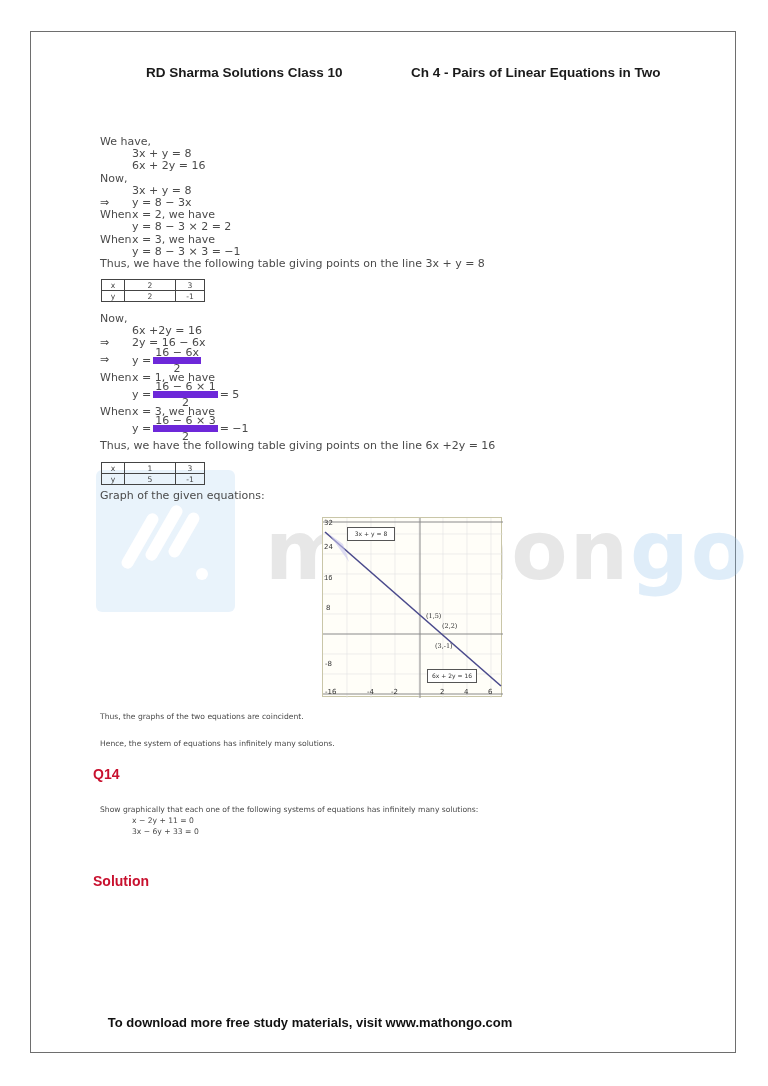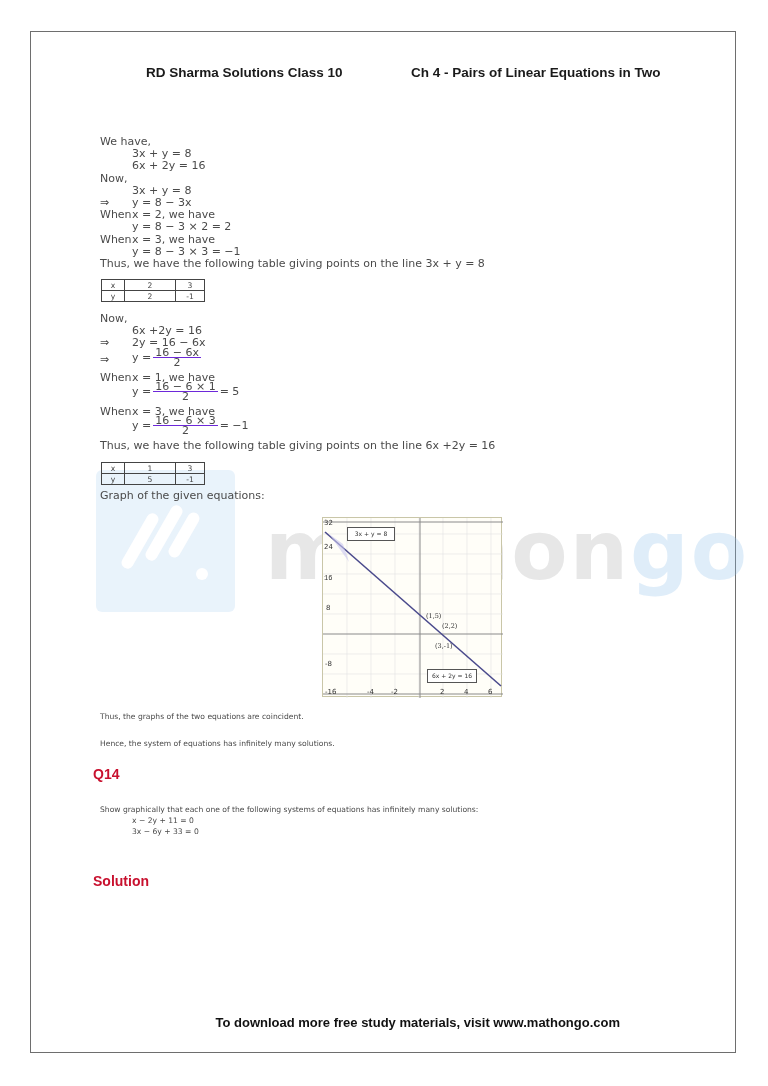--- a/index.html
+++ b/index.html
@@ -15,36 +15,36 @@
     .wm-stroke { position: absolute; width: 12px; height: 62px; background: #ffffff; border-radius: 6px; transform: rotate(30deg); }
     .wm-dot { position: absolute; width: 12px; height: 12px; background: #fff; border-radius: 50%; }
     .wm-text { position: absolute; left: 265px; top: 503px; font-family: "DejaVu Sans", sans-serif; font-size: 82px; font-weight: bold; letter-spacing: 2px; color: rgba(170,170,170,0.28); white-space: nowrap; }
     .wm-text .go { color: rgba(140,190,235,0.28); }
 
     .sol { position: absolute; left: 100px; font-family: "DejaVu Sans", sans-serif; font-size: 11px; color: #4a4a4a; line-height: 12.2px; }
     .sol .row { position: relative; height: 12.2px; white-space: nowrap; }
     .sol .ind { position: absolute; left: 32px; }
     .sol .sym { position: absolute; left: 0; }
     .frac { display: inline-block; vertical-align: middle; text-align: center; margin: 0 2px; }
-    .frac .num { display: block; border-bottom: 1px solid #6d28d9; padding: 0 2px; line-height: 9px; }
+    .frac .num { display: block; border-bottom: 7px solid #6d28d9; padding: 0 2px; line-height: 9px; }
     .frac .den { display: block; line-height: 9px; }
 
     table.pts { border-collapse: collapse; font-family: "DejaVu Sans", sans-serif; font-size: 7.6px; color: #444; position: absolute; }
     table.pts td { border: 1px solid #444; height: 10px; padding: 0; text-align: center; }
     table.pts td.c0 { width: 22px; }
     table.pts td.c1 { width: 50px; }
     table.pts td.c2 { width: 28px; }
 
     .graph { position: absolute; left: 322px; top: 517px; width: 180px; height: 180px; background: #fffef8; border: 1px solid #c9c6a8; box-sizing: border-box; }
 
     .concl { position: absolute; left: 100px; font-family: "DejaVu Sans", sans-serif; font-size: 7.6px; color: #4a4a4a; white-space: nowrap; }
     .red-head { position: absolute; left: 93px; font-family: "Liberation Sans", sans-serif; font-weight: bold; font-size: 14px; color: #c8102e; }
     .q-text { position: absolute; left: 100px; top: 804px; width: 380px; font-family: "DejaVu Sans", sans-serif; font-size: 7.6px; color: #4a4a4a; line-height: 11px; }
     .q-eq { padding-left: 32px; display: block; }
-    .footer { position: absolute; left: 0; width: 620px; top: 1015px; text-align: right; font-family: "Liberation Sans", sans-serif; font-weight: bold; font-size: 13px; color: #111; }
+    .footer { position: absolute; left: 0; width: 620px; top: 1015px; text-align: center; font-family: "Liberation Sans", sans-serif; font-weight: bold; font-size: 13px; color: #111; }
   </style>
 </head>
 <body>
 
 <div class="page-border"></div>
 
 <div class="hdr hdr-left">RD Sharma Solutions Class 10</div>
 <div class="hdr hdr-right">
   <span>Ch 4 - Pairs of Linear Equations in Two</span>
 </div>

